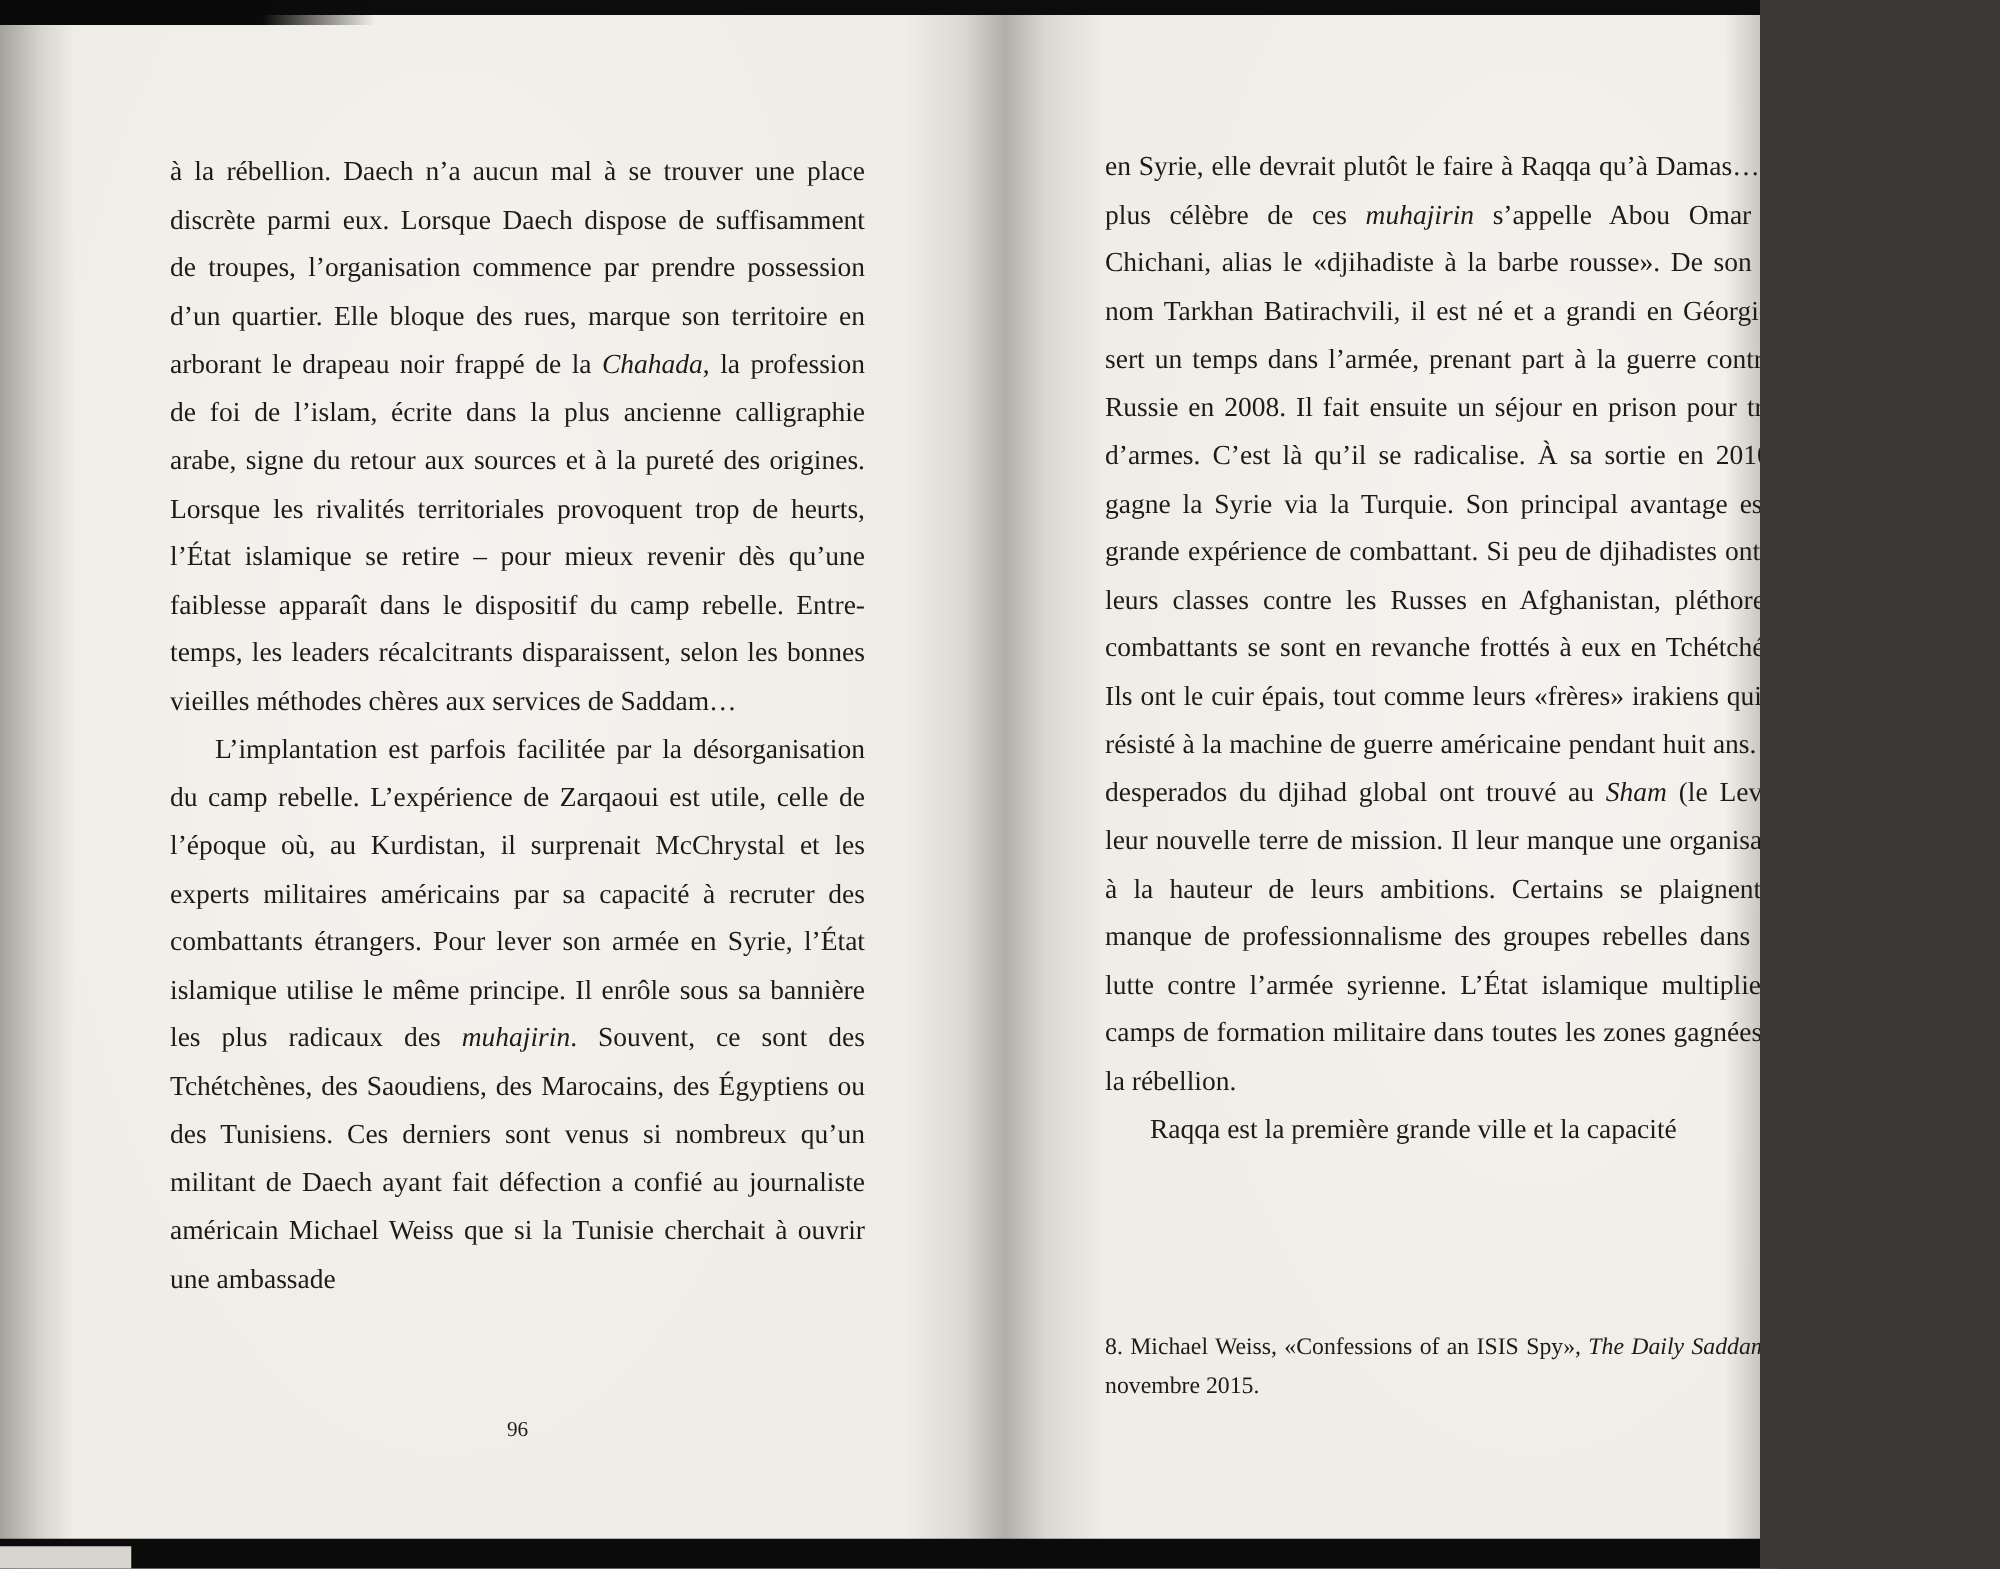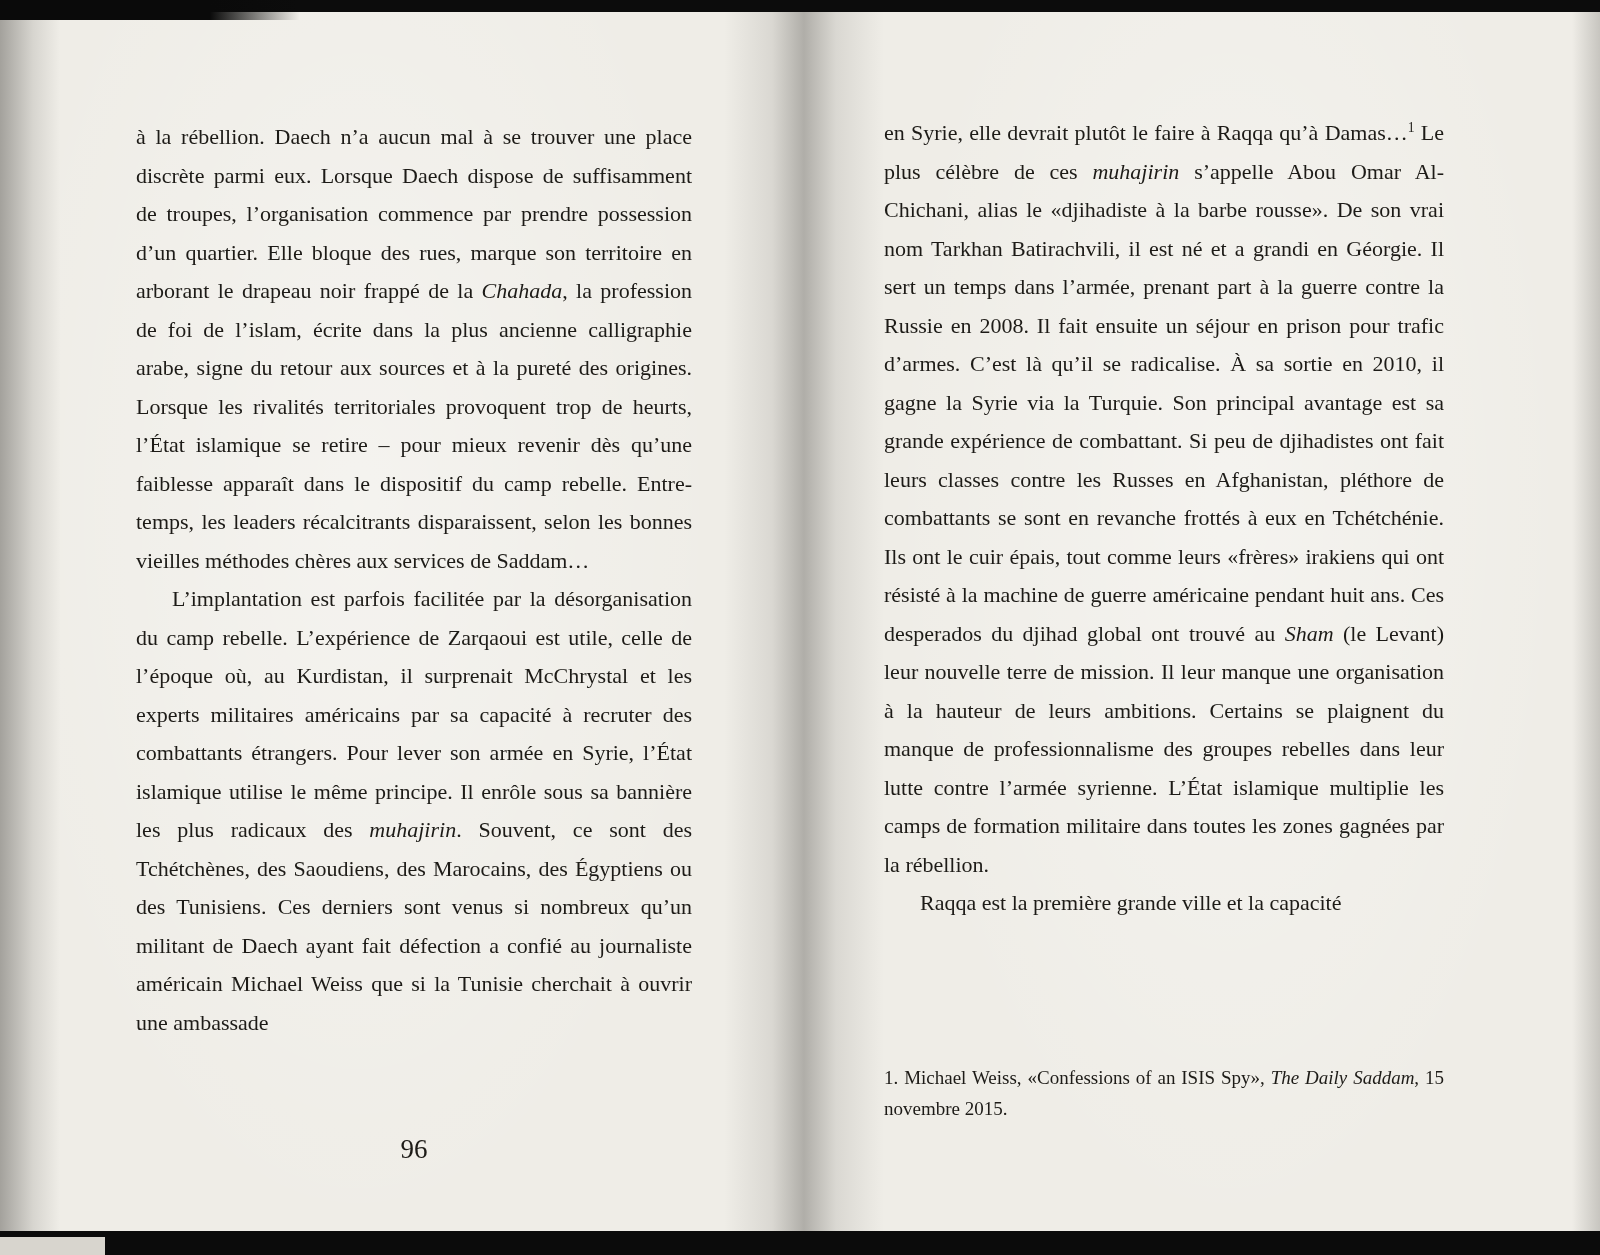--- a/index.html
+++ b/index.html
@@ -2,21 +2,21 @@
 <html lang="fr"><head>
 <meta charset="utf-8">
 <style>
   html, body {
     margin: 0;
     padding: 0;
     background: #3a3936;
   }
   .scan {
     position: relative;
-    width: 1600px;
+    width: 1408px;
     height: 1255px;
     background: #efede7;
     overflow: hidden;
     font-family: "Liberation Serif", "DejaVu Serif", serif;
     color: #1d1b17;
   }
   
   .edge-top {
     position: absolute; top: 0; left: 0; width: 1600px; height: 12px;
     background: #0c0c0c;
@@ -89,21 +89,21 @@
     text-align: justify;
   }
   .footnote p { margin: 0; }
   .footnote em { font-style: italic; }
 
   .page-number {
     position: absolute;
     top: 1134px;
     width: 556px;
     text-align: center;
-    font-size: 27px;
+    font-size: 17px;
   }
   #left-page-number  { left: 136px; }
   #right-page-number { left: 884px; width: 560px; }
 </style>
 </head>
 <body>
 
 <div class="scan">
 
   <div class="paper-sheen-left"></div>
@@ -122,19 +122,19 @@
       <p><span>à la rébellion. Daech n’a aucun mal à se trouver une place discrète parmi eux. Lorsque Daech dispose de suffisamment de troupes, l’organisation commence par prendre possession d’un quartier. Elle bloque des rues, marque son territoire en arborant le drapeau noir frappé de la </span><em>Chahada</em><span>, la profession de foi de l’islam, écrite dans la plus ancienne calligraphie arabe, signe du retour aux sources et à la pureté des origines. Lorsque les rivalités territoriales provoquent trop de heurts, l’État islamique se retire – pour mieux revenir dès qu’une faiblesse apparaît dans le dispositif du camp rebelle. Entre-temps, les leaders récalcitrants disparaissent, selon les bonnes vieilles méthodes chères aux services de Saddam…</span></p>
       <p class="indent"><span>L’implantation est parfois facilitée par la désorganisation du camp rebelle. L’expérience de Zarqaoui est utile, celle de l’époque où, au Kurdistan, il surprenait McChrystal et les experts militaires américains par sa capacité à recruter des combattants étrangers. Pour lever son armée en Syrie, l’État islamique utilise le même principe. Il enrôle sous sa bannière les plus radicaux des </span><em>muhajirin</em><span>. Souvent, ce sont des Tchétchènes, des Saoudiens, des Marocains, des Égyptiens ou des Tunisiens. Ces derniers sont venus si nombreux qu’un militant de Daech ayant fait défection a confié au journaliste américain Michael Weiss que si la Tunisie cherchait à ouvrir une ambassade</span></p>
     </div>
 
   <div id="right-text" class="page-text">
       <p><span>en Syrie, elle devrait plutôt le faire à Raqqa qu’à Damas…</span><sup>1</sup><span> Le plus célèbre de ces </span><em>muhajirin</em><span> s’appelle Abou Omar Al-Chichani, alias le «djihadiste à la barbe rousse». De son vrai nom Tarkhan Batirachvili, il est né et a grandi en Géorgie. Il sert un temps dans l’armée, prenant part à la guerre contre la Russie en 2008. Il fait ensuite un séjour en prison pour trafic d’armes. C’est là qu’il se radicalise. À sa sortie en 2010, il gagne la Syrie via la Turquie. Son principal avantage est sa grande expérience de combattant. Si peu de djihadistes ont fait leurs classes contre les Russes en Afghanistan, pléthore de combattants se sont en revanche frottés à eux en Tchétchénie. Ils ont le cuir épais, tout comme leurs «frères» irakiens qui ont résisté à la machine de guerre américaine pendant huit ans. Ces desperados du djihad global ont trouvé au </span><em>Sham</em><span> (le Levant) leur nouvelle terre de mission. Il leur manque une organisation à la hauteur de leurs ambitions. Certains se plaignent du manque de professionnalisme des groupes rebelles dans leur lutte contre l’armée syrienne. L’État islamique multiplie les camps de formation militaire dans toutes les zones gagnées par la rébellion.</span></p>
       <p class="indent"><span>Raqqa est la première grande ville et la capacité</span></p>
     </div>
 
   <div class="footnote">
-      <p><span>1. Michael Weiss, «Confessions of an ISIS Spy», </span><em>The Daily Saddam</em><span>, 15 novembre 2015.</span></p>
+      <p><span>8. Michael Weiss, «Confessions of an ISIS Spy», </span><em>The Daily Saddam</em><span>, 15 novembre 2015.</span></p>
     </div>
 
   <div id="left-page-number" class="page-number">96</div>
 
 
 </div>
 
 </body></html>

